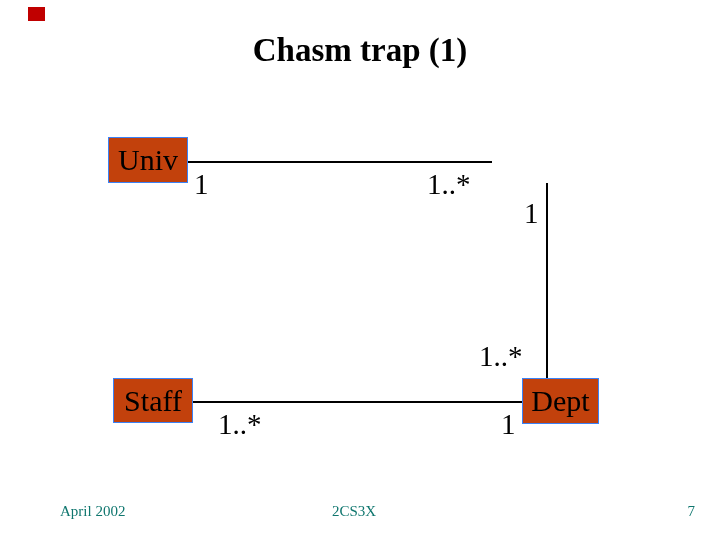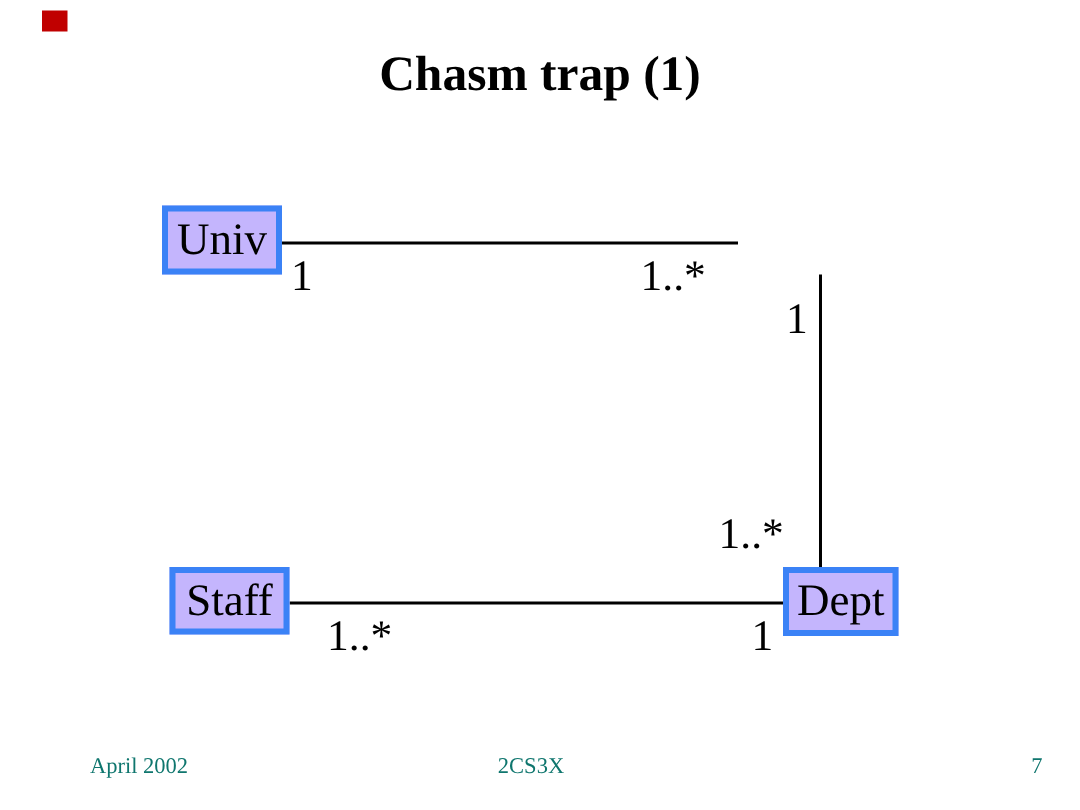--- a/index.html
+++ b/index.html
@@ -23,22 +23,22 @@
     left: 0; top: 34px;
     width: 720px;
     text-align: center;
     font-size: 33px;
     font-weight: bold;
     line-height: 1;
     letter-spacing: 0px;
   }
   .entity-box {
     position: absolute;
-    border: 4px solid #3b82f6;
-    background: #c4b5fd;
+    border: 1px solid #3b82f6;
+    background: #c2410c;
     display: flex;
     align-items: center;
     justify-content: center;
     font-size: 30px;
     line-height: 1;
     box-sizing: border-box;
     text-align: right;
   }
   .box-univ    { left: 108px; top: 137px; width: 80px;  height: 46px; }
   .box-faculty { left: 492px; top: 138px; width: 111px; height: 45px; }

